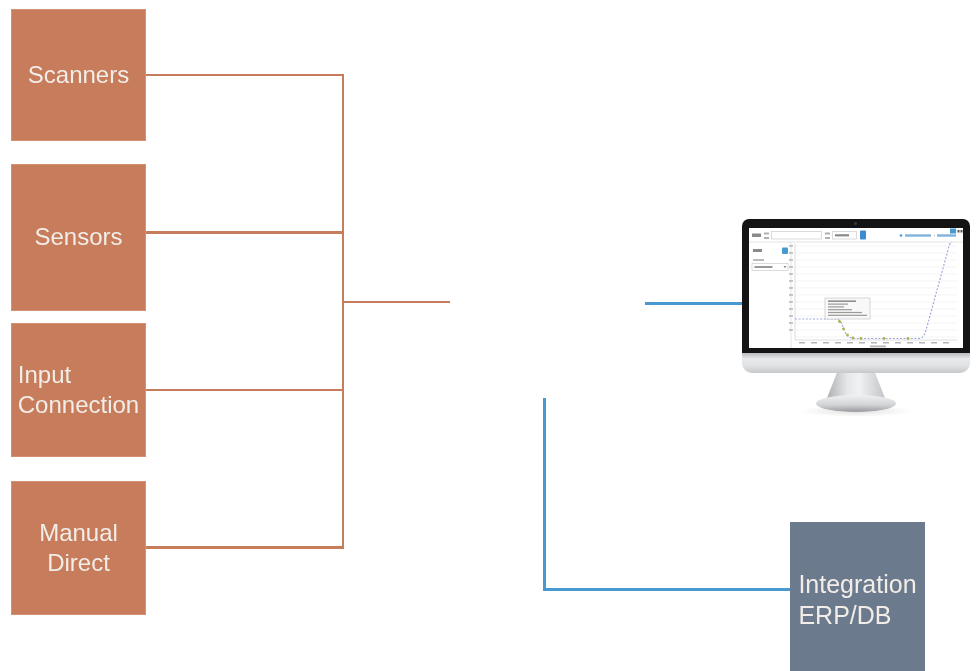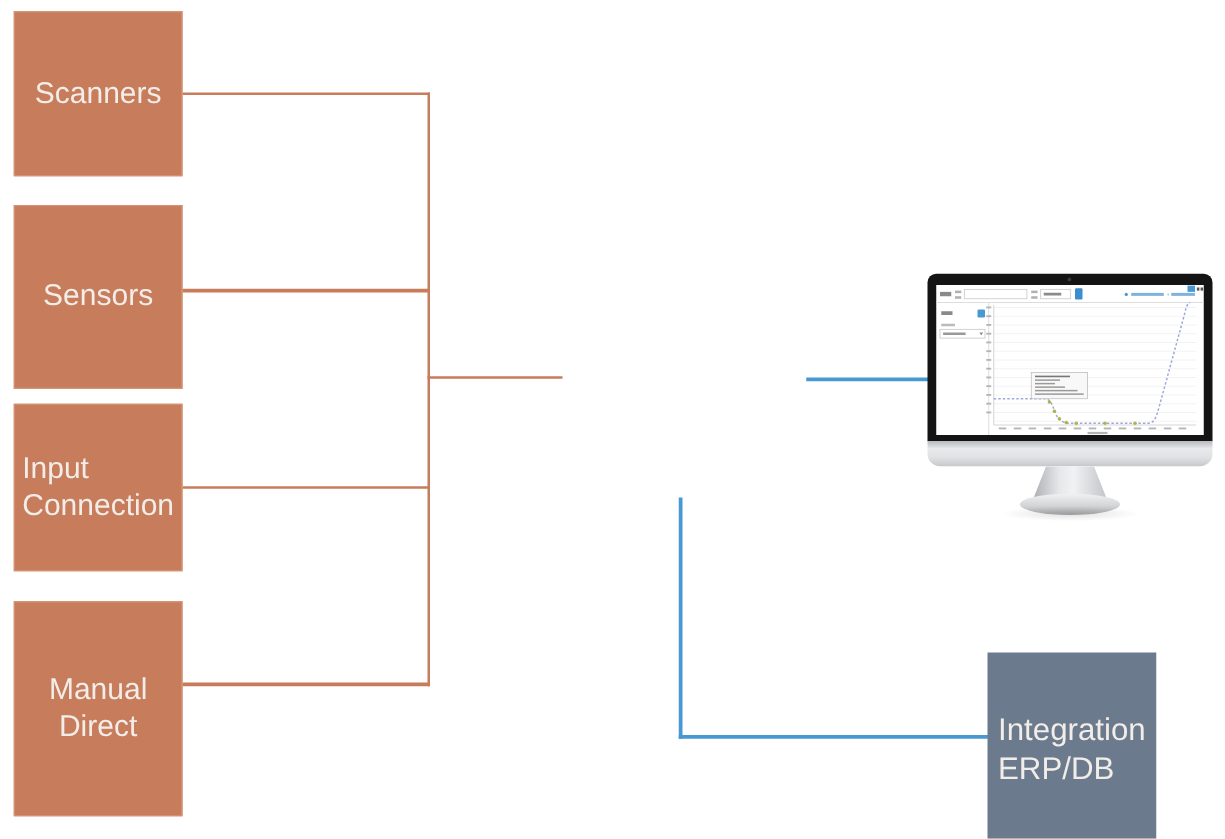--- a/index.html
+++ b/index.html
@@ -97,21 +97,21 @@
     </div>
   </div>
 
   <div class="src-box" style="top:323px;height:134px;">
     <div class="lbl-leftblock">
       <span>Input</span><br>
       <span>Connection</span>
     </div>
   </div>
 
-  <div class="src-box" style="top:481px;height:172px;">
+  <div class="src-box" style="top:481px;height:134px;">
     <div class="lbl-center">
       <span>Manual</span><br>
       <span>Direct</span>
     </div>
   </div>
 
 
   <div class="int-box">
     <div class="lbl-leftblock">
       <span>Integration</span><br>

